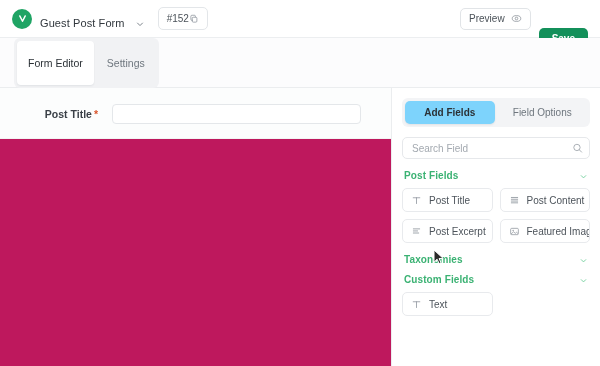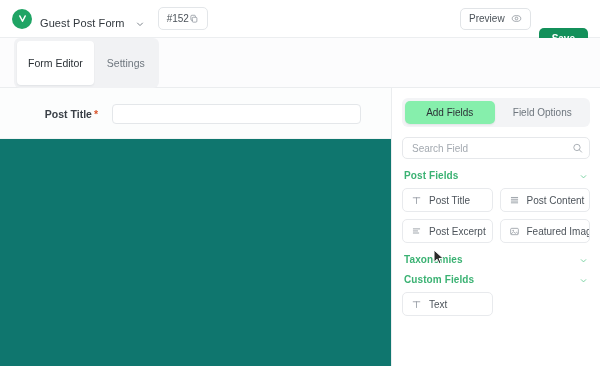--- a/index.html
+++ b/index.html
@@ -143,21 +143,21 @@
   
   .body {
     flex: 1;
     display: flex;
     min-height: 0;
   }
 
   
   .canvas {
     width: 391px;
-    background: #0f766e;
+    background: #be185d;
     position: relative;
     overflow: hidden;
   }
   .canvas-row {
     padding: 16px 30px 14px 30px;
     display: flex;
     align-items: center;
     border-bottom: 1px solid #f2f4f4;
     background: #fcfdfd;
   }
@@ -207,23 +207,23 @@
   .ptab {
     flex: 1;
     text-align: center;
     padding: 6px 2px;
     border-radius: 5px;
     font-size: 10px;
     color: #6e767e;
     cursor: pointer;
   }
   .ptab.active {
-    background: #86efac;
+    background: #7dd3fc;
     color: #2b3136;
-    font-weight: normal;
+    font-weight: bold;
     box-shadow: 0 1px 2px rgba(16,24,40,.08);
   }
   .search-wrap {
     position: relative;
     margin-bottom: 11px;
   }
   .search-input {
     width: 100%;
     height: 22px;
     border: 1px solid #e6e8eb;

